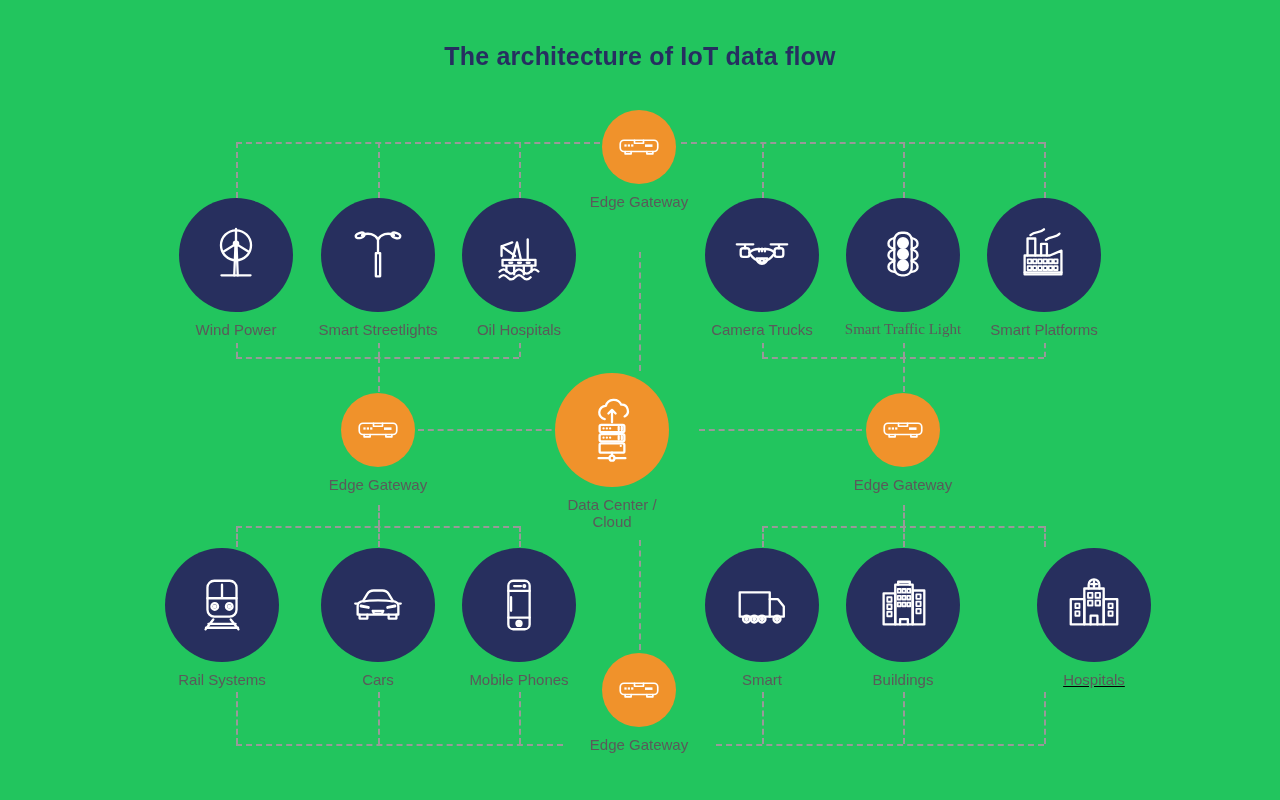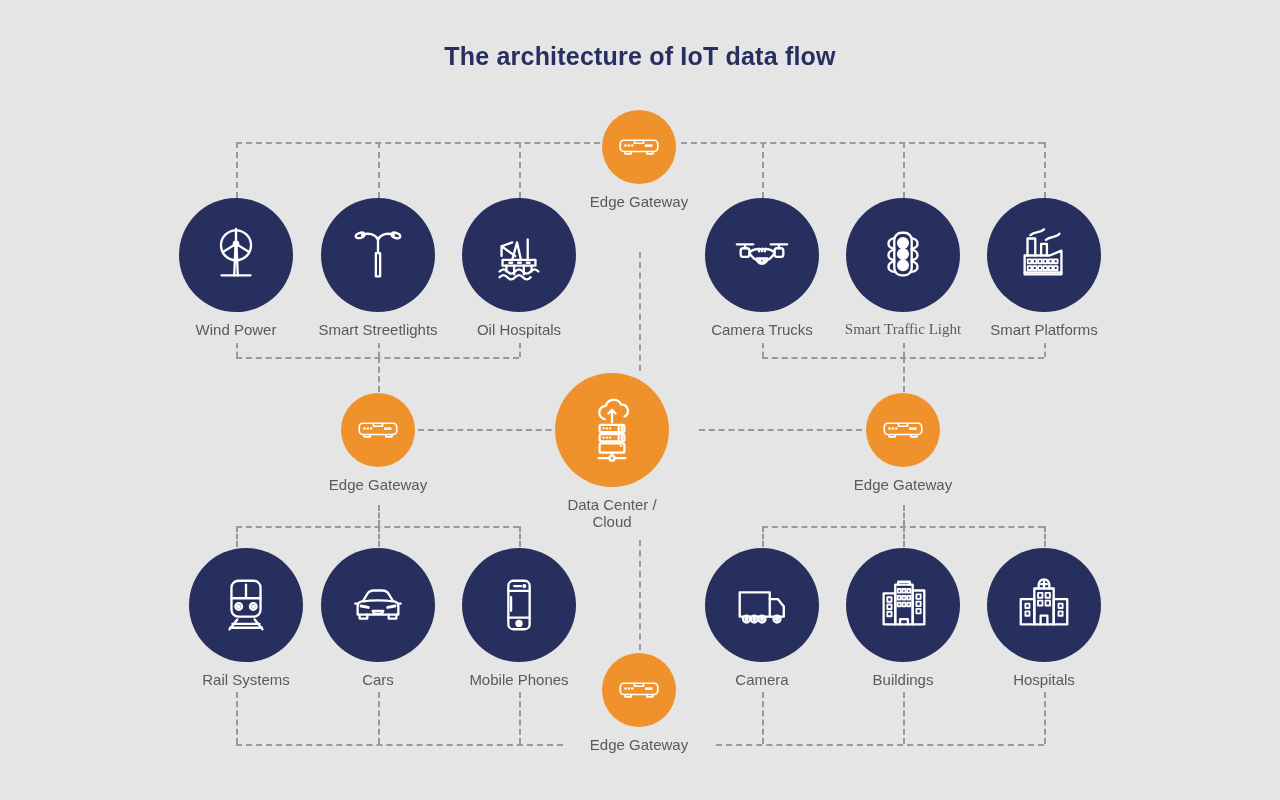--- a/index.html
+++ b/index.html
@@ -1,17 +1,17 @@
 <!DOCTYPE html>
 <html><head>
 <meta charset="utf-8">
 <style>
   html,body{margin:0;padding:0;background:#fff;}
   #canvas{
-    position:relative;width:1280px;height:800px;background:#e5e5e5;
+    position:relative;width:1280px;height:800px;background:#22c55e;
     font-family:"Liberation Sans",sans-serif;overflow:hidden;
   }
   .title{
     position:absolute;left:0;top:42px;width:1280px;text-align:center;
     font-size:25px;font-weight:bold;color:#262f60;letter-spacing:.2px;
   }
   .line{position:absolute;}
   .line.h{border-top:2px dashed #999999;height:0;}
   .line.v{border-left:2px dashed #999999;width:0;}
   .node{position:absolute;width:180px;display:flex;flex-direction:column;align-items:center;}
@@ -164,21 +164,21 @@
               <rect x="26" y="43.5" width="3.8" height="4"></rect>
               <rect x="31.4" y="43.5" width="3.8" height="4"></rect>
               <rect x="36.8" y="43.5" width="3.8" height="4"></rect>
               <rect x="42.2" y="43.5" width="3.8" height="4"></rect>
    </g>
             <path d="M12 50 H50"></path>
           </svg>
         </div>
         <div class="label">Smart Platforms</div>
       </div>
-      <div class="node" style="left: 156px; top: 548px;">
+      <div class="node" style="left: 132px; top: 548px;">
         <div class="circle navy">
           <svg width="62" height="62" viewBox="0 0 64 64" fill="none" stroke="#ffffff" stroke-width="2.4" stroke-linecap="round" stroke-linejoin="round">
    <rect x="17" y="7" width="30" height="37" rx="7"></rect>
    <path d="M17 25 H47 M32 11 V25"></path>
    <circle cx="24.5" cy="33.5" r="3.4"></circle>
             <circle cx="24.5" cy="33.5" r="0.9" fill="#ffffff"></circle>
    <circle cx="39.5" cy="33.5" r="3.4"></circle>
             <circle cx="39.5" cy="33.5" r="0.9" fill="#ffffff"></circle>
    <path d="M23 47 L15 57 M41 47 L49 57 M18 51.5 H46 M15.5 55.5 H48.5"></path>
           </svg>
@@ -219,21 +219,21 @@
    <circle cx="16" cy="46.5" r="3.6"></circle>
             <circle cx="16" cy="46.5" r="1" fill="#ffffff"></circle>
    <circle cx="24" cy="46.5" r="3.6"></circle>
             <circle cx="24" cy="46.5" r="1" fill="#ffffff"></circle>
    <circle cx="32" cy="46.5" r="3.6"></circle>
             <circle cx="32" cy="46.5" r="1" fill="#ffffff"></circle>
    <circle cx="47.5" cy="46.5" r="3.6"></circle>
             <circle cx="47.5" cy="46.5" r="1" fill="#ffffff"></circle>
           </svg>
         </div>
-        <div class="label">Camera</div>
+        <div class="label">Smart</div>
       </div>
       <div class="node" style="left: 813px; top: 548px;">
         <div class="circle navy">
           <svg width="62" height="62" viewBox="0 0 64 64" fill="none" stroke="#ffffff" stroke-width="2.4" stroke-linecap="round" stroke-linejoin="round">
    <rect x="24" y="11" width="18" height="41"></rect>
             <path d="M27 11 v-3 h12 v3"></path>
    <rect x="12" y="20" width="12" height="32"></rect>
             <rect x="42" y="17" width="12" height="35"></rect>
    <path d="M29 52 v-5.5 h8 v5.5"></path>
    <g stroke-width="1.9">
@@ -250,21 +250,21 @@
               <rect x="15.8" y="31.5" width="4.4" height="4.6"></rect>
               <rect x="15.8" y="39" width="4.4" height="4.6"></rect>
    <rect x="45.8" y="21" width="4.4" height="4.6"></rect>
               <rect x="45.8" y="28.5" width="4.4" height="4.6"></rect>
               <rect x="45.8" y="36" width="4.4" height="4.6"></rect>
    </g>
           </svg>
         </div>
         <div class="label">Buildings</div>
       </div>
-      <div class="node" style="left: 954px; top: 548px;">
+      <div class="node" style="left: 1004px; top: 548px; text-decoration: underline;">
         <div class="circle navy">
           <svg width="62" height="62" viewBox="0 0 64 64" fill="none" stroke="#ffffff" stroke-width="2.4" stroke-linecap="round" stroke-linejoin="round">
    <rect x="22" y="15" width="20" height="37"></rect>
    <path d="M26.5 15 V11 a5.5 5.5 0 0 1 11 0 V15"></path>
    <path d="M32 7.5 v6 M29 10.5 h6"></path>
    <rect x="8" y="26" width="14" height="26"></rect>
             <rect x="42" y="26" width="14" height="26"></rect>
    <path d="M28.5 52 v-9 h7 v9"></path>
    <g stroke-width="1.9">
    <rect x="25.8" y="19.5" width="4.6" height="5"></rect>

